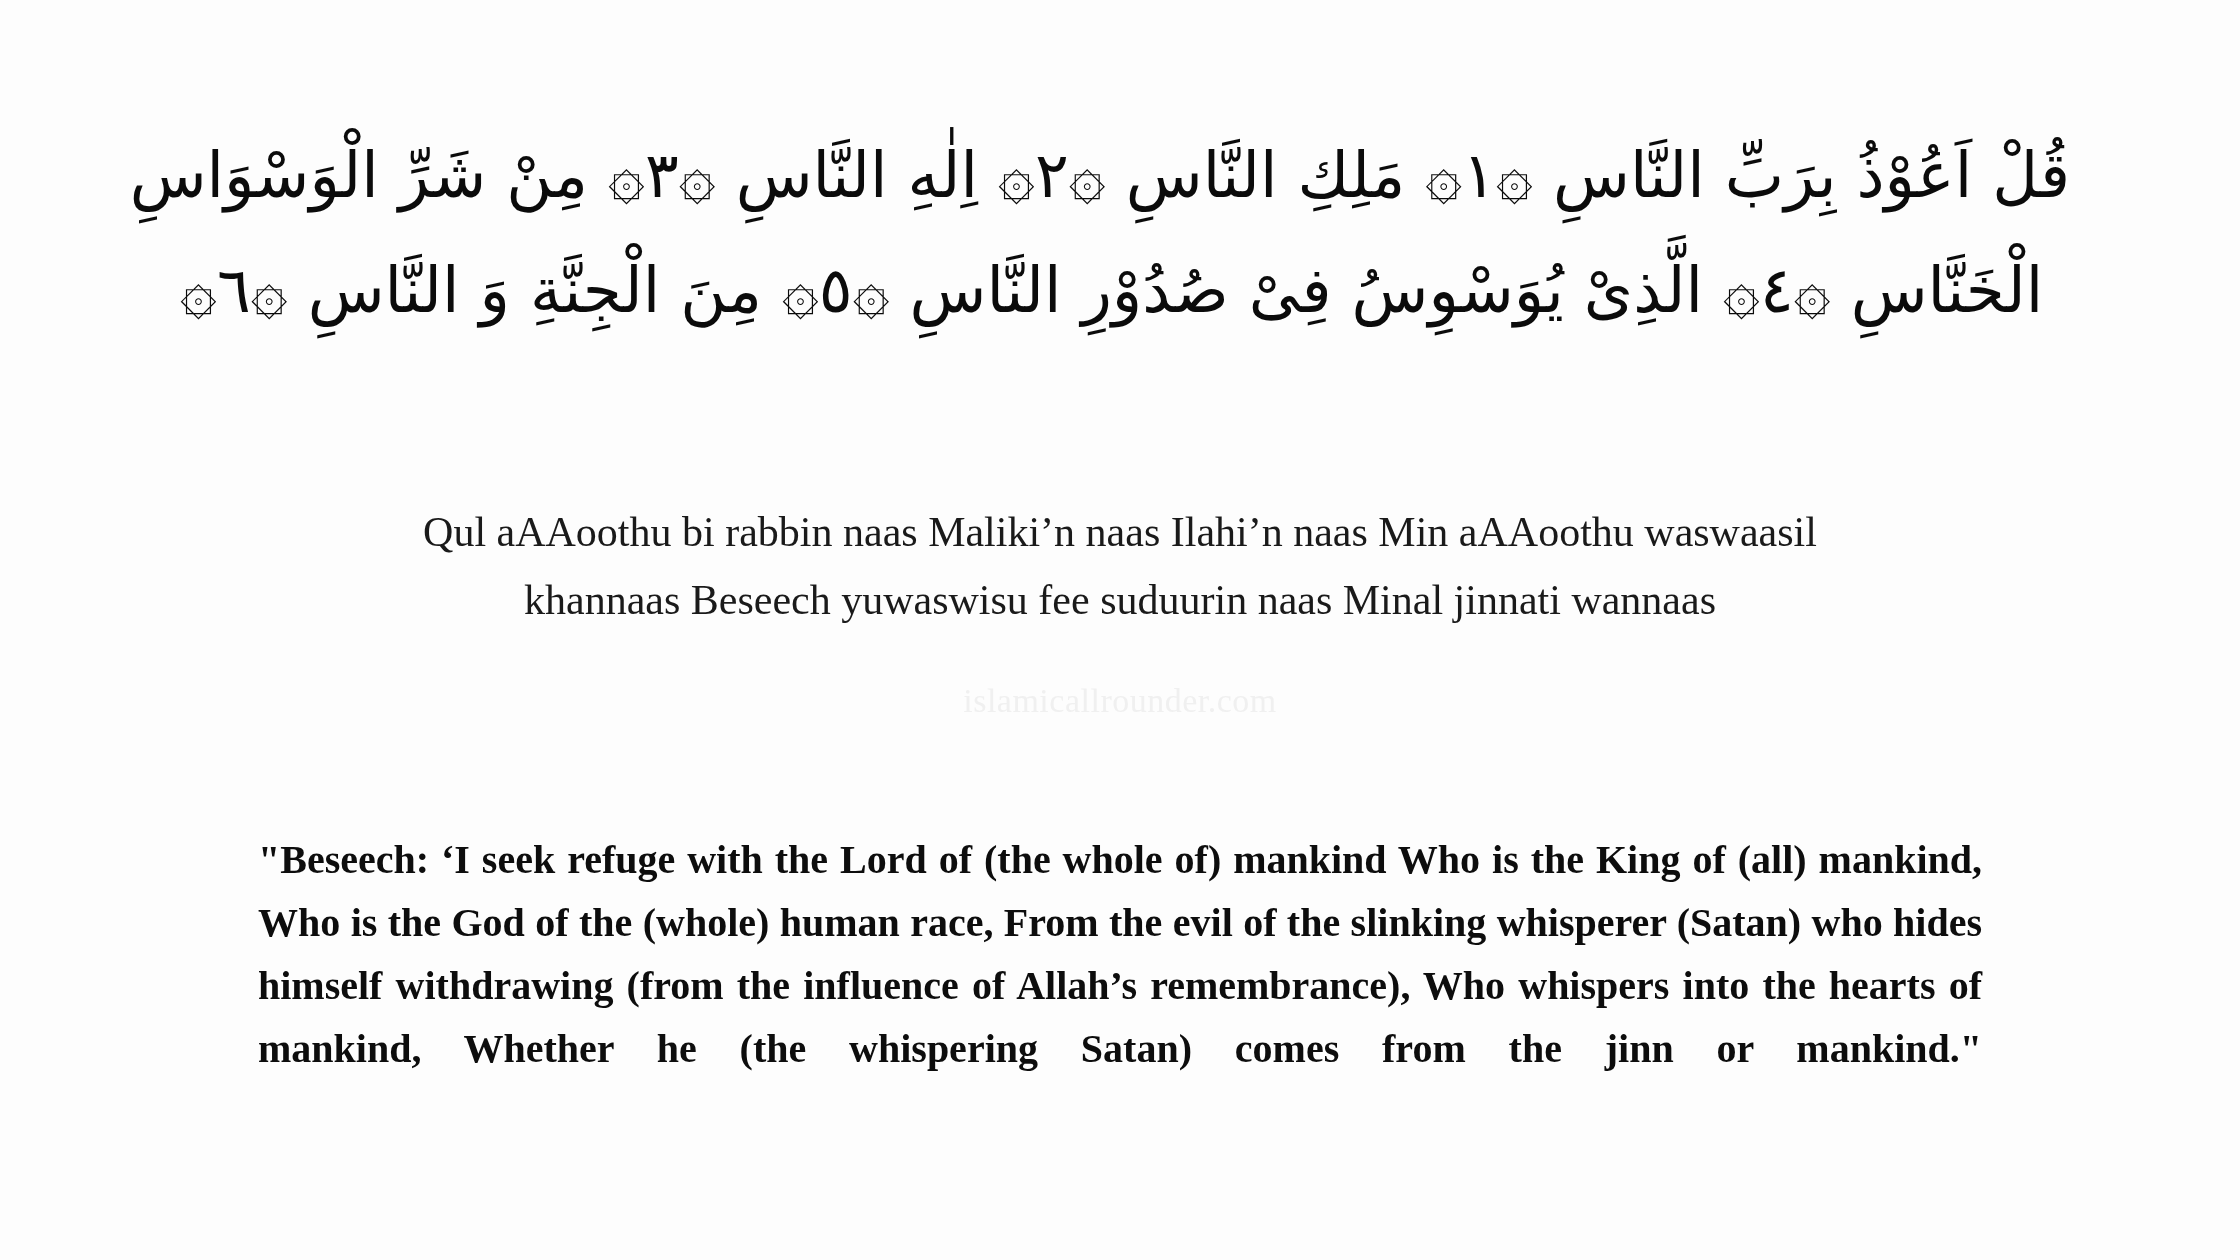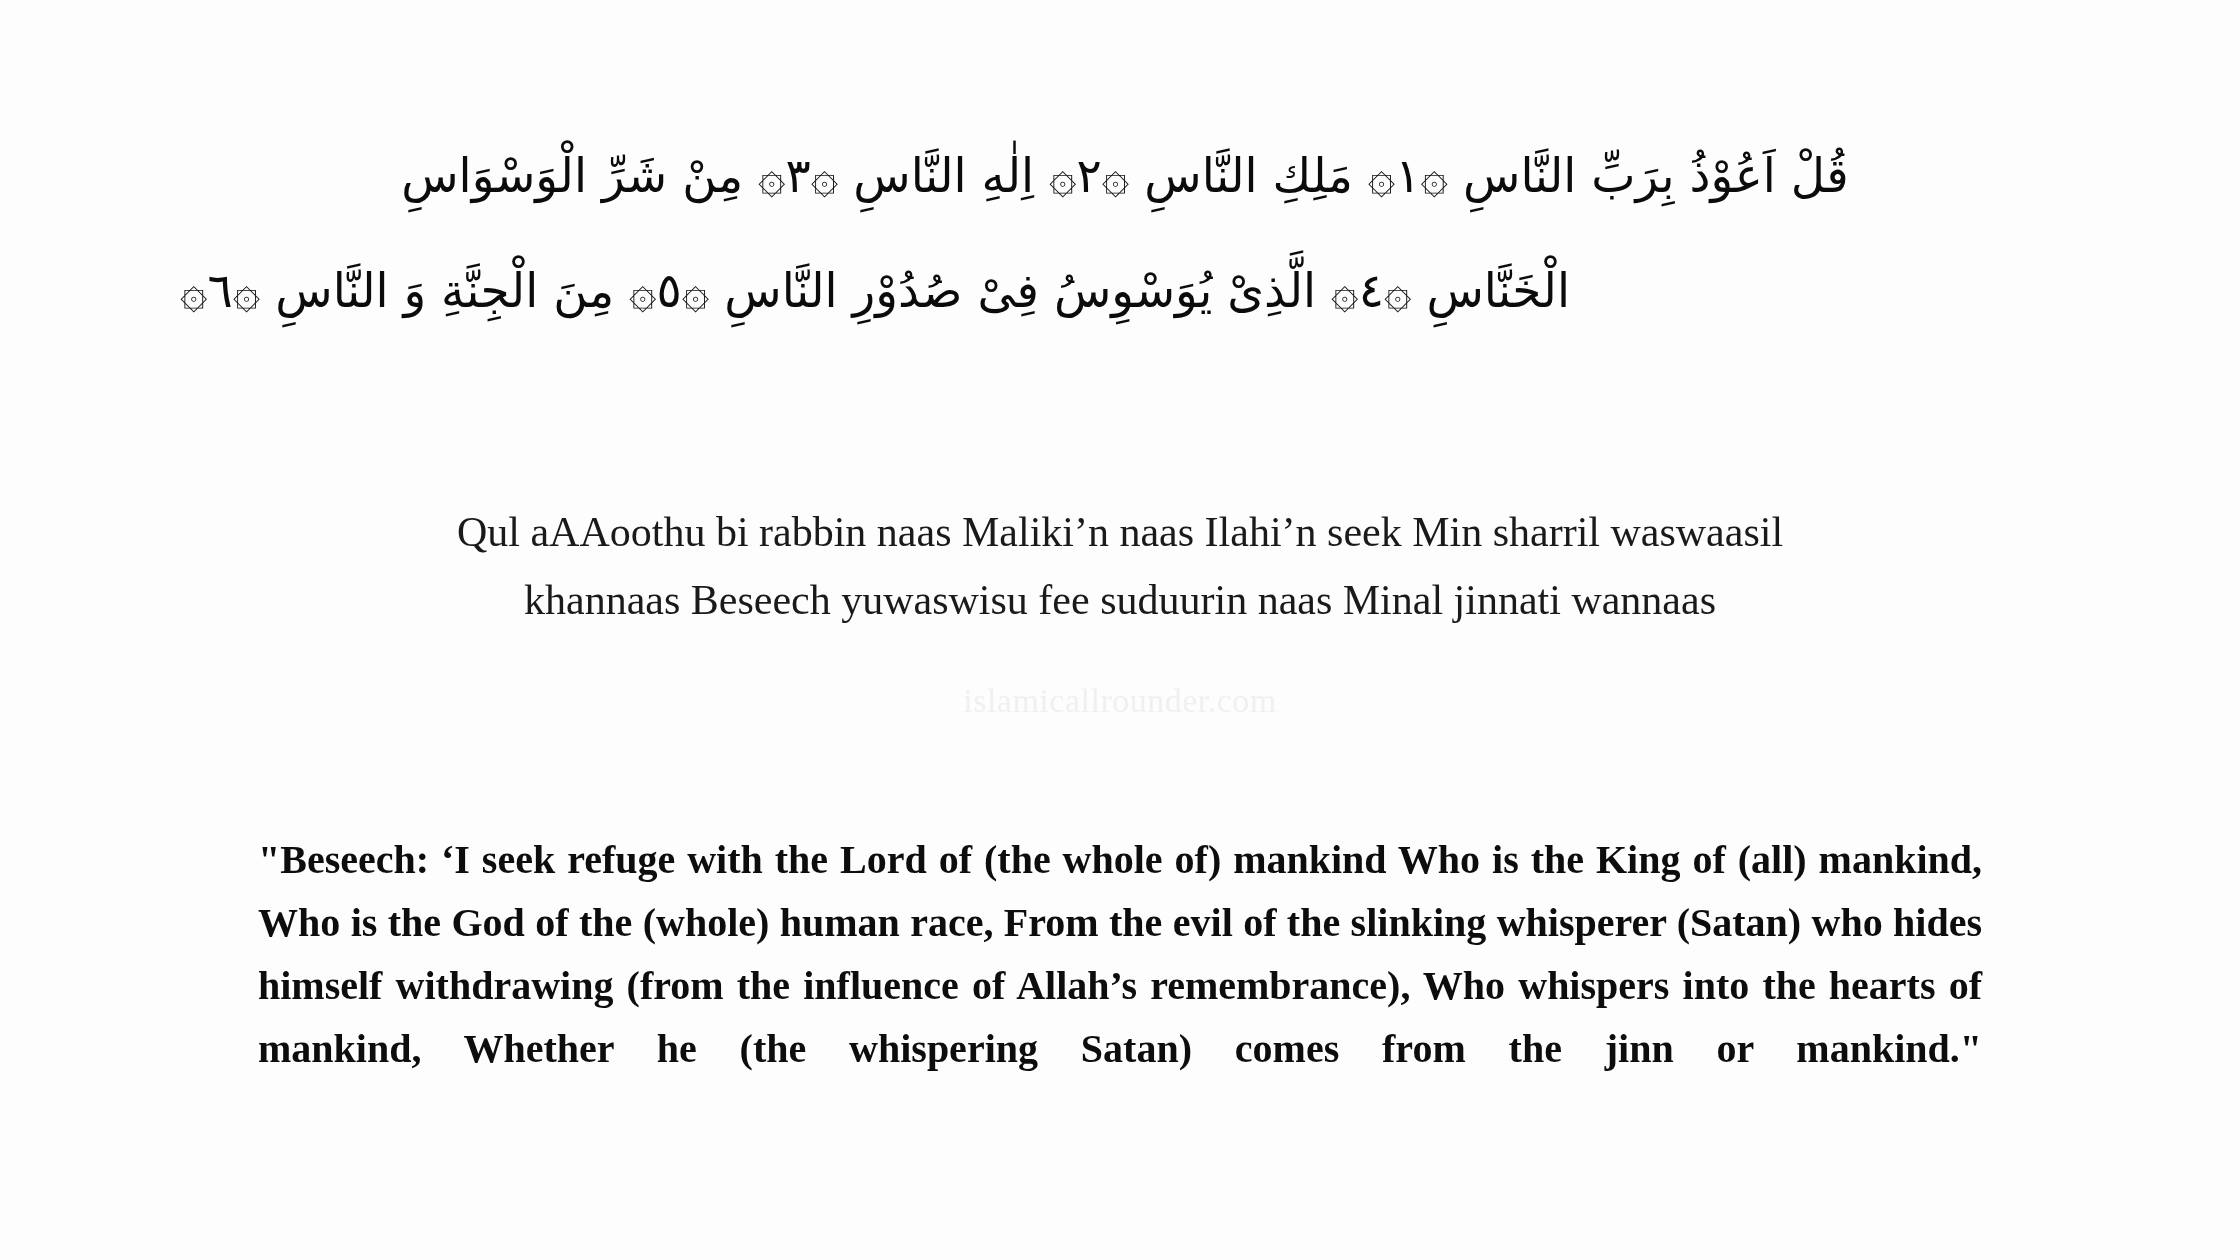--- a/index.html
+++ b/index.html
@@ -27,21 +27,21 @@
   .arabic-block {
     position: absolute;
     top: 118px;
     left: 180px;
     width: 1890px;
     direction: rtl;
     text-align: center;
   }
   .arabic-line {
     font-family: "DejaVu Sans", "Liberation Sans", sans-serif;
-    font-size: 47px;
+    font-size: 63px;
     line-height: 115px;
     color: #0b0b0b;
     white-space: nowrap;
     direction: rtl;
     unicode-bidi: isolate;
     letter-spacing: 0px;
   }
   .arabic-line.l1 { text-align: center; }
   .arabic-line.l2 { text-align: left; }
 
@@ -102,21 +102,21 @@
 <body>
 
 <div class="page">
 
   <div class="arabic-block">
     <div class="arabic-line l1">قُلْ اَعُوْذُ بِرَبِّ النَّاسِ ۞١۞ مَلِكِ النَّاسِ ۞٢۞ اِلٰهِ النَّاسِ ۞٣۞ مِنْ شَرِّ الْوَسْوَاسِ</div>
     <div class="arabic-line l2">الْخَنَّاسِ ۞٤۞ الَّذِىْ يُوَسْوِسُ فِىْ صُدُوْرِ النَّاسِ ۞٥۞ مِنَ الْجِنَّةِ وَ النَّاسِ ۞٦۞</div>
   </div>
 
   <div class="translit-block">
-    <div class="translit-line">Qul aAAoothu bi rabbin naas Maliki’n naas Ilahi’n seek Min sharril waswaasil</div>
+    <div class="translit-line">Qul aAAoothu bi rabbin naas Maliki’n naas Ilahi’n naas Min aAAoothu waswaasil</div>
     <div class="translit-line">khannaas Beseech yuwaswisu fee suduurin naas Minal jinnati wannaas</div>
   </div>
 
   <div class="watermark">islamicallrounder.com</div>
 
   <div class="translation-block">
     <p class="translation-text">"Beseech: ‘I seek refuge with the Lord of (the whole of) mankind Who is the King of (all) mankind, Who is the God of the (whole) human race, From the evil of the slinking whisperer (Satan) who hides himself withdrawing (from the influence of Allah’s remembrance), Who whispers into the hearts of mankind, Whether he (the whispering Satan) comes from the jinn or mankind."</p>
   </div>
 
 </div>

